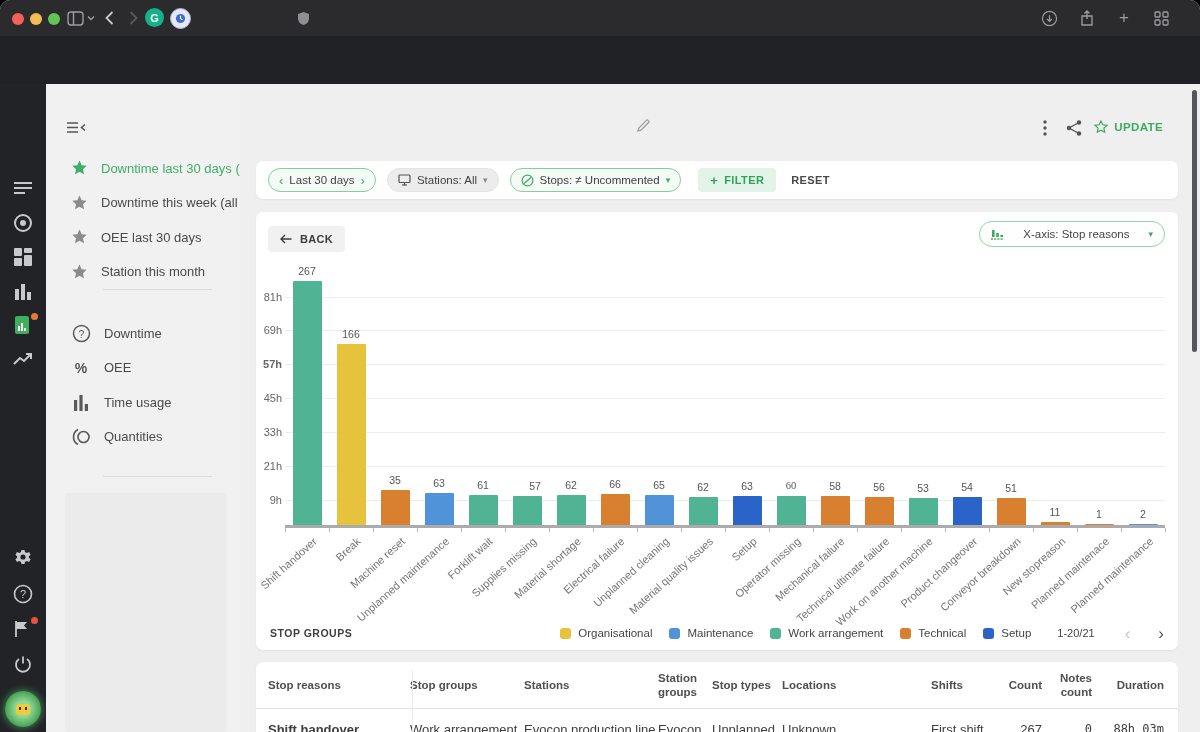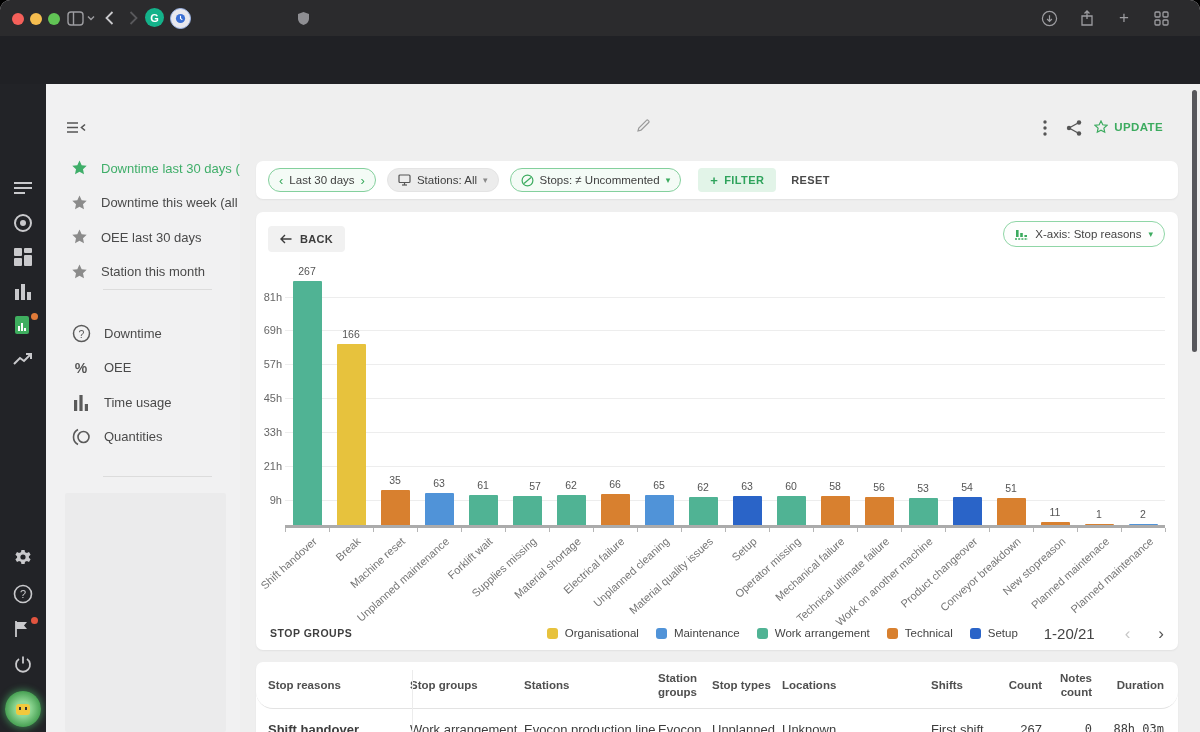--- a/index.html
+++ b/index.html
@@ -78,43 +78,43 @@
   .pill.green .picon{color:#3cab5f;}
   .filter-btn{height:24px;border-radius:4px;background:#e2f4e8;color:#2fa35c;font-size:11px;font-weight:bold;
               letter-spacing:.4px;display:inline-flex;align-items:center;padding:0 12px;gap:6px;margin-left:6px;}
   .reset-btn{font-size:11px;font-weight:bold;letter-spacing:.4px;color:#4a4a4a;margin-left:4px;}
 
   
   .chart-card{left:16px;top:128px;width:922px;height:438px;}
   .back-btn{position:absolute;left:12px;top:14px;height:26px;background:#f1f1f1;border-radius:4px;
             display:inline-flex;align-items:center;padding:0 12px;gap:8px;font-size:11px;font-weight:bold;color:#3c3c3c;letter-spacing:.3px;}
   .xaxis-pill{position:absolute;right:13px;top:9px;height:24px;border:1px solid #8fd6a6;border-radius:13px;
-              display:inline-flex;align-items:center;padding:0 11px;gap:7px;font-size:11.5px;color:#444;background:#fdfefd;}
+              display:inline-flex;align-items:center;padding:0 11px;gap:19px;font-size:11.5px;color:#444;background:#fdfefd;}
   .xaxis-pill .caret{font-size:9px;color:#3cab5f;}
   .plot{position:absolute;inset:0;}
   .gridline{position:absolute;height:1px;background:#ededed;}
   .ylabel{position:absolute;width:26px;text-align:right;font-size:11px;color:#666;}
   .baseline{position:absolute;height:3px;background:#ababab;}
   .xtick{position:absolute;width:1px;height:4px;background:#b5b5b5;}
   .bar{position:absolute;border-radius:1px 1px 0 0;}
   .bar-val{position:absolute;transform:translateX(-50%);font-size:10.5px;color:#555;}
   .xlabel{position:absolute;font-size:11px;color:#767676;white-space:nowrap;transform:rotate(-42deg);transform-origin:100% 0%;}
   .legend-row{position:absolute;left:0;right:0;top:408px;height:26px;display:flex;align-items:center;padding:0 14px;box-sizing:border-box;}
   .legend-title{font-size:10.5px;font-weight:bold;letter-spacing:.5px;color:#3e3e3e;}
   .legend-items{display:flex;align-items:center;gap:17px;margin-left:auto;}
   .legend-item{display:flex;align-items:center;gap:7px;font-size:11.5px;color:#444;}
   .legend-chip{width:11px;height:11px;border-radius:3px;}
-  .legend-pag{font-size:15px;color:#444;margin-left:26px;}
+  .legend-pag{font-size:11px;color:#444;margin-left:26px;}
   .pag-prev{margin-left:30px;color:#c7c7c7;font-size:17px;line-height:1;}
   .pag-next{margin-left:28px;color:#555;font-size:17px;line-height:1;}
 
   
   .table-card{left:16px;top:578px;width:922px;height:140px;}
   .thead{display:grid;grid-template-columns:142px 114px 134px 54px 70px 149px 77px 36px 50px 1fr;
-         padding:0 12px;height:46px;align-items:center;border-bottom:1px solid #e3e3e3;border-radius:17px;}
+         padding:0 12px;height:46px;align-items:center;border-bottom:1px solid #e3e3e3;}
   .th{font-size:11.5px;font-weight:bold;color:#4f4f4f;line-height:1.25;padding-right:8px;}
   .trow{display:grid;grid-template-columns:142px 114px 134px 54px 70px 149px 77px 36px 50px 1fr;
         padding:0 12px;height:40px;align-items:center;}
   .td{font-size:13px;color:#3d3d3d;padding-right:8px;white-space:nowrap;overflow:hidden;}
   .td.first{font-weight:bold;}
   .right{text-align:right;padding-right:2px;}
   .mono{font-family:"DejaVu Sans Mono",monospace;font-size:12px;}
   .vsep{position:absolute;left:156px;top:8px;bottom:0;width:1px;background:#ececec;}
 
   .page-scrollbar{position:absolute;right:3px;top:90px;width:5px;height:262px;border-radius:3px;background:#57575b;}
@@ -461,21 +461,21 @@
       <div class="plot" id="plot">
             <div class="gridline" style="left: 29px; width: 880px; top: 287.62px;"></div>
             <div class="ylabel" style="left: 0px; top: 281.62px;">9h</div>
             <div class="gridline" style="left: 29px; width: 880px; top: 253.78px;"></div>
             <div class="ylabel" style="left: 0px; top: 247.78px;">21h</div>
             <div class="gridline" style="left: 29px; width: 880px; top: 219.94px;"></div>
             <div class="ylabel" style="left: 0px; top: 213.94px;">33h</div>
             <div class="gridline" style="left: 29px; width: 880px; top: 186.1px;"></div>
             <div class="ylabel" style="left: 0px; top: 180.1px;">45h</div>
             <div class="gridline" style="left: 29px; width: 880px; top: 152.26px;"></div>
-            <div class="ylabel" style="left: 0px; top: 146.26px;">57h</div>
+            <div class="ylabel" style="left: 0px; top: 146.26px; font-weight: bold;">57h</div>
             <div class="gridline" style="left: 29px; width: 880px; top: 118.42px;"></div>
             <div class="ylabel" style="left: 0px; top: 112.42px;">69h</div>
             <div class="gridline" style="left: 29px; width: 880px; top: 84.58px;"></div>
             <div class="ylabel" style="left: 0px; top: 78.58px;">81h</div>
             <div class="bar" style="left: 36.5px; width: 29px; top: 68.788px; height: 244.212px; background: rgb(80, 179, 148);"></div>
             <div class="bar-val" style="left: 51px; top: 52.788px;">267</div>
             <div class="xlabel" style="right: 867px; top: 323px;">Shift handover</div>
             <div class="bar" style="left: 80.5px; width: 29px; top: 131.956px; height: 181.044px; background: rgb(231, 194, 61);"></div>
             <div class="bar-val" style="left: 95px; top: 115.956px;">166</div>
             <div class="xlabel" style="right: 823px; top: 323px;">Break</div>
@@ -500,21 +500,21 @@
             <div class="bar" style="left: 388.5px; width: 29px; top: 283.39px; height: 29.61px; background: rgb(80, 147, 216);"></div>
             <div class="bar-val" style="left: 403px; top: 267.39px;">65</div>
             <div class="xlabel" style="right: 515px; top: 323px;">Unplanned cleaning</div>
             <div class="bar" style="left: 432.5px; width: 29px; top: 284.518px; height: 28.482px; background: rgb(80, 179, 148);"></div>
             <div class="bar-val" style="left: 447px; top: 268.518px;">62</div>
             <div class="xlabel" style="right: 471px; top: 323px;">Material quality issues</div>
             <div class="bar" style="left: 476.5px; width: 29px; top: 283.954px; height: 29.046px; background: rgb(42, 100, 200);"></div>
             <div class="bar-val" style="left: 491px; top: 267.954px;">63</div>
             <div class="xlabel" style="right: 427px; top: 323px;">Setup</div>
             <div class="bar" style="left: 520.5px; width: 29px; top: 284.236px; height: 28.764px; background: rgb(80, 179, 148);"></div>
-            <div class="bar-val" style="left: 535px; top: 268.236px;">60</div>
+            <div class="bar-val" style="left: 535px; top: 268.236px; font-family: Liberation Serif, serif;">60</div>
             <div class="xlabel" style="right: 383px; top: 323px;">Operator missing</div>
             <div class="bar" style="left: 564.5px; width: 29px; top: 283.672px; height: 29.328px; background: rgb(216, 128, 47);"></div>
             <div class="bar-val" style="left: 579px; top: 267.672px;">58</div>
             <div class="xlabel" style="right: 339px; top: 323px;">Mechanical failure</div>
             <div class="bar" style="left: 608.5px; width: 29px; top: 284.8px; height: 28.2px; background: rgb(216, 128, 47);"></div>
             <div class="bar-val" style="left: 623px; top: 268.8px;">56</div>
             <div class="xlabel" style="right: 295px; top: 323px;">Technical ultimate failure</div>
             <div class="bar" style="left: 652.5px; width: 29px; top: 285.928px; height: 27.072px; background: rgb(80, 179, 148);"></div>
             <div class="bar-val" style="left: 667px; top: 269.928px;">53</div>
             <div class="xlabel" style="right: 251px; top: 323px;">Work on another machine</div>

